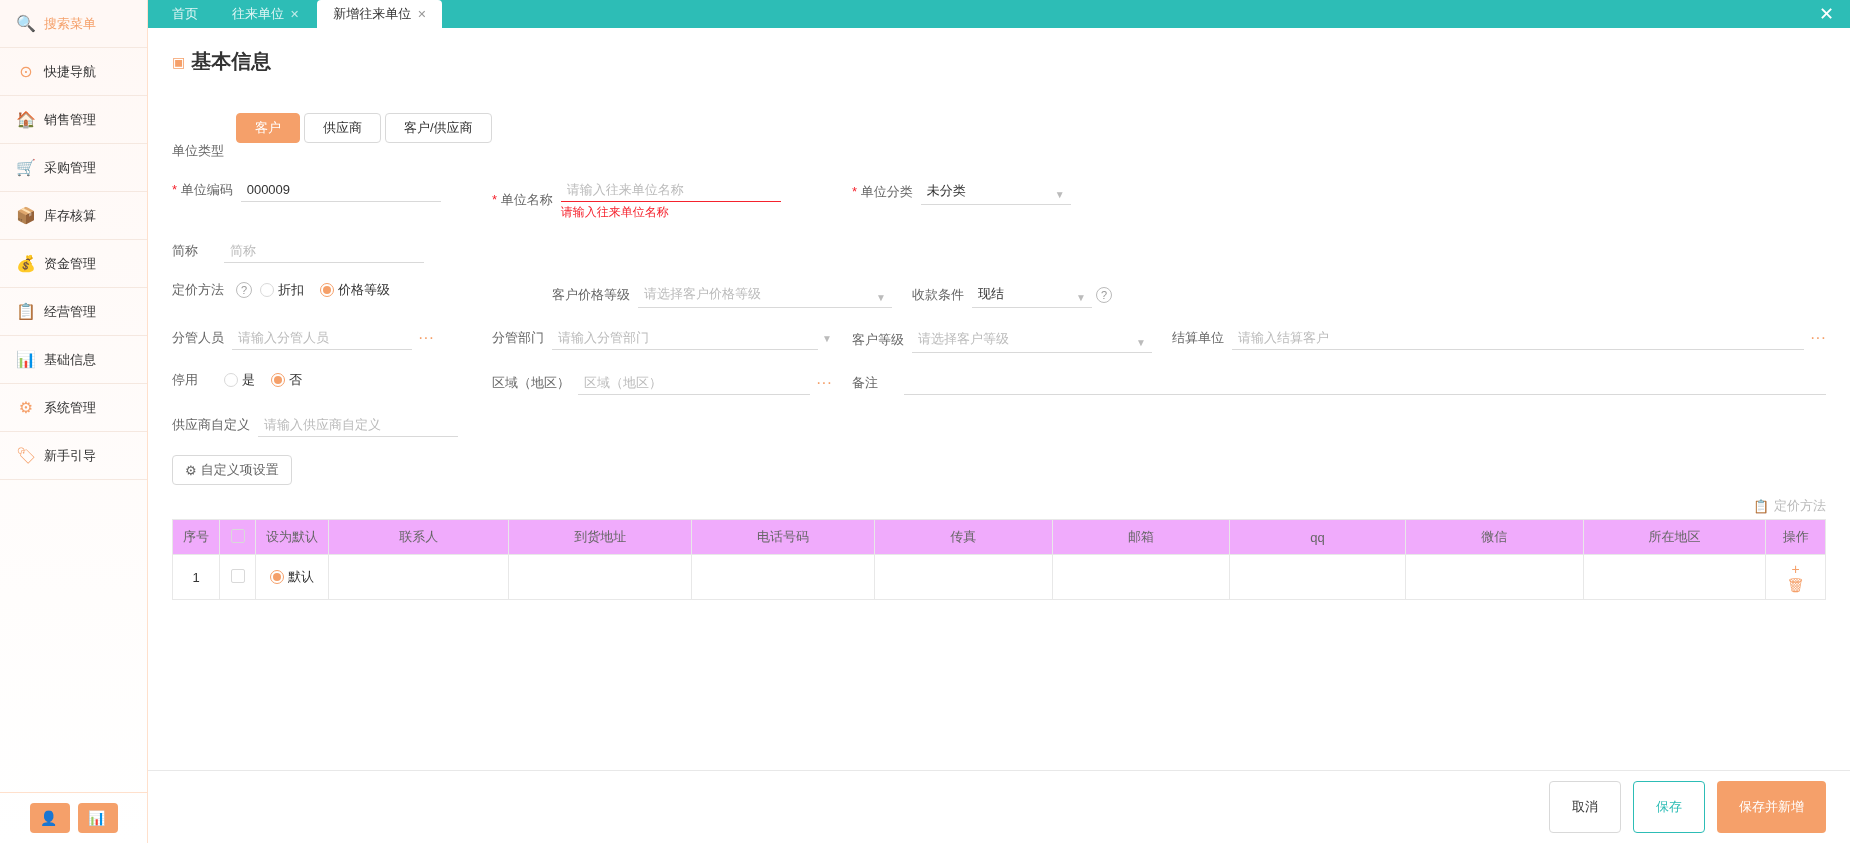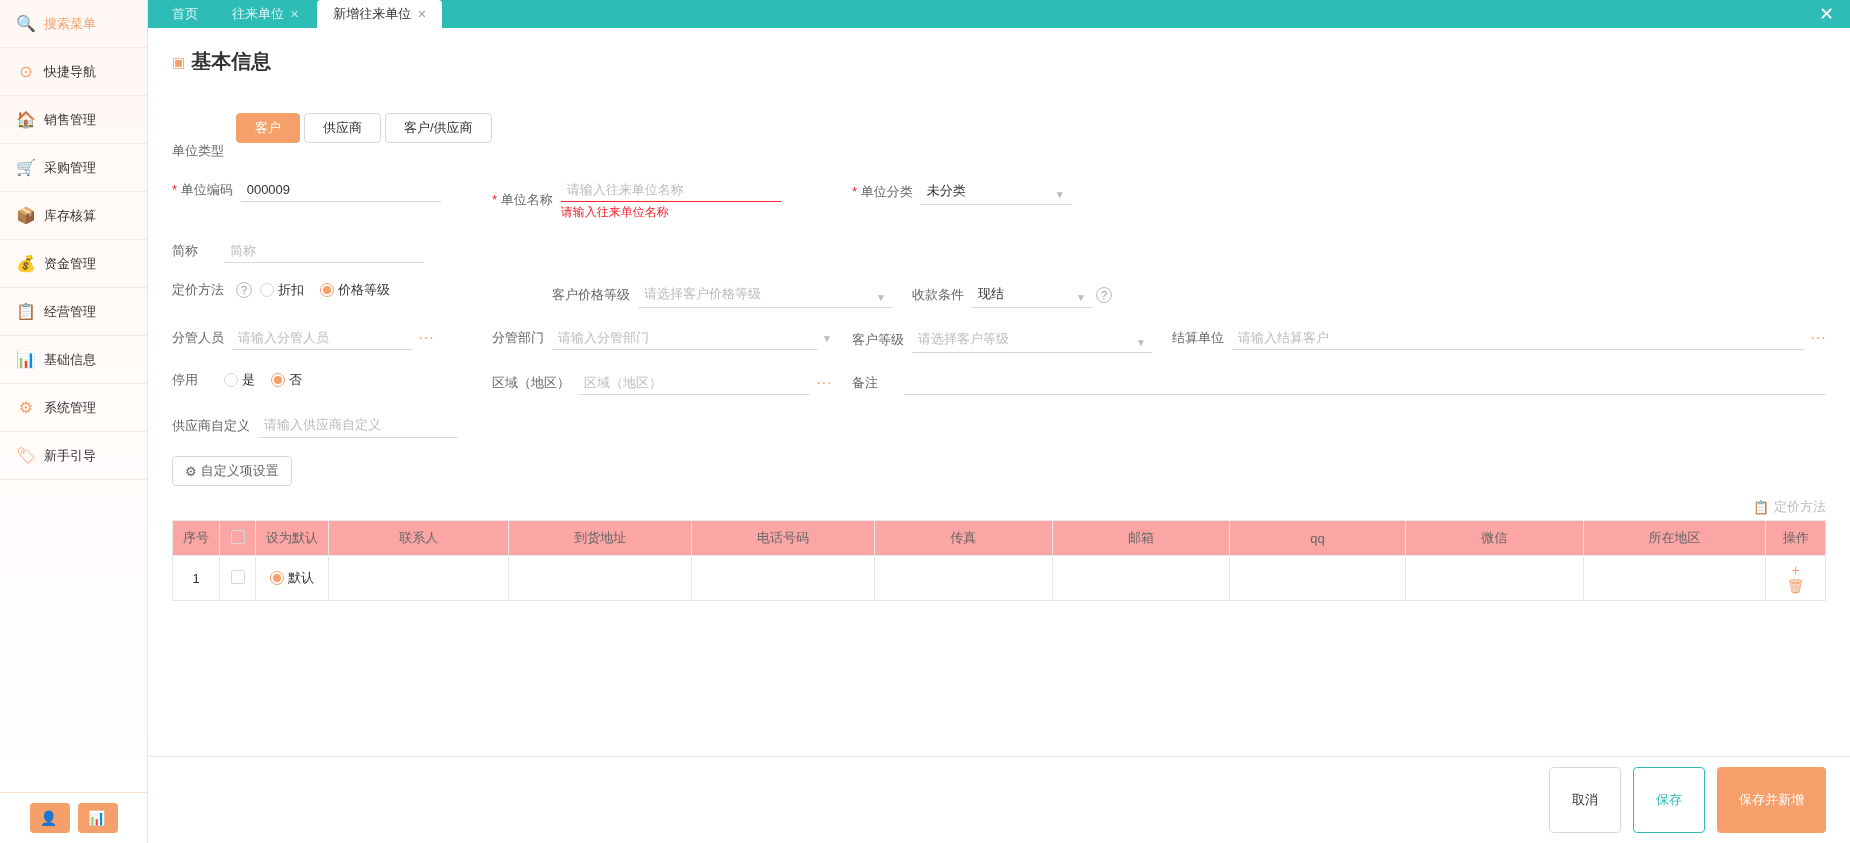--- a/index.html
+++ b/index.html
@@ -229,21 +229,21 @@
       color: #666;
       font-size: 13px;
       background: white;
       display: inline-flex; align-items: center; gap: 4px;
       margin-bottom: 12px;
     }
 
     
     .data-table { width: 100%; border-collapse: collapse; font-size: 13px; }
     .data-table th {
-      background: #fca5a5;
+      background: #f0abfc;
       border: 1px solid #e8e8e8;
       padding: 8px 10px;
       text-align: center;
       color: #666;
       font-weight: normal;
       white-space: nowrap;
     }
     .data-table td {
       border: 1px solid #e8e8e8;
       padding: 6px 10px;
@@ -283,21 +283,21 @@
     .btn-save {
       padding: 7px 22px;
       border: 1px solid #2dbdb6;
       border-radius: 4px;
       cursor: pointer;
       background: white;
       color: #2dbdb6;
       font-size: 13px;
     }
     .btn-save-new {
-      padding: 24px 22px;
+      padding: 17px 22px;
       border: none;
       border-radius: 4px;
       cursor: pointer;
       background: #f5a06a;
       color: white;
       font-size: 13px;
     }
 
     
     .checkbox {
@@ -510,21 +510,21 @@
       <div class="form-field" style="flex: 1; margin-left: 20px;">
         <span class="form-label" style="margin-right: 26px;">备注</span>
         <input class="form-input" type="text" style="flex: 1 1 0%;">
       </div>
     </div>
 
     
     <div class="form-row">
       <div class="form-field" style="flex: 0 0 300px;">
         <span class="form-label" style="margin-right: 8px;">供应商自定义</span>
-        <input class="form-input" type="text" style="max-width: 200px; font-family: Liberation Serif, serif;" placeholder="请输入供应商自定义">
+        <input class="form-input" type="text" style="max-width: 200px;" placeholder="请输入供应商自定义">
       </div>
     </div>
 
     
     <button class="custom-settings-btn">
       <span>⚙</span>
       <span>自定义项设置</span>
     </button>
 
     

